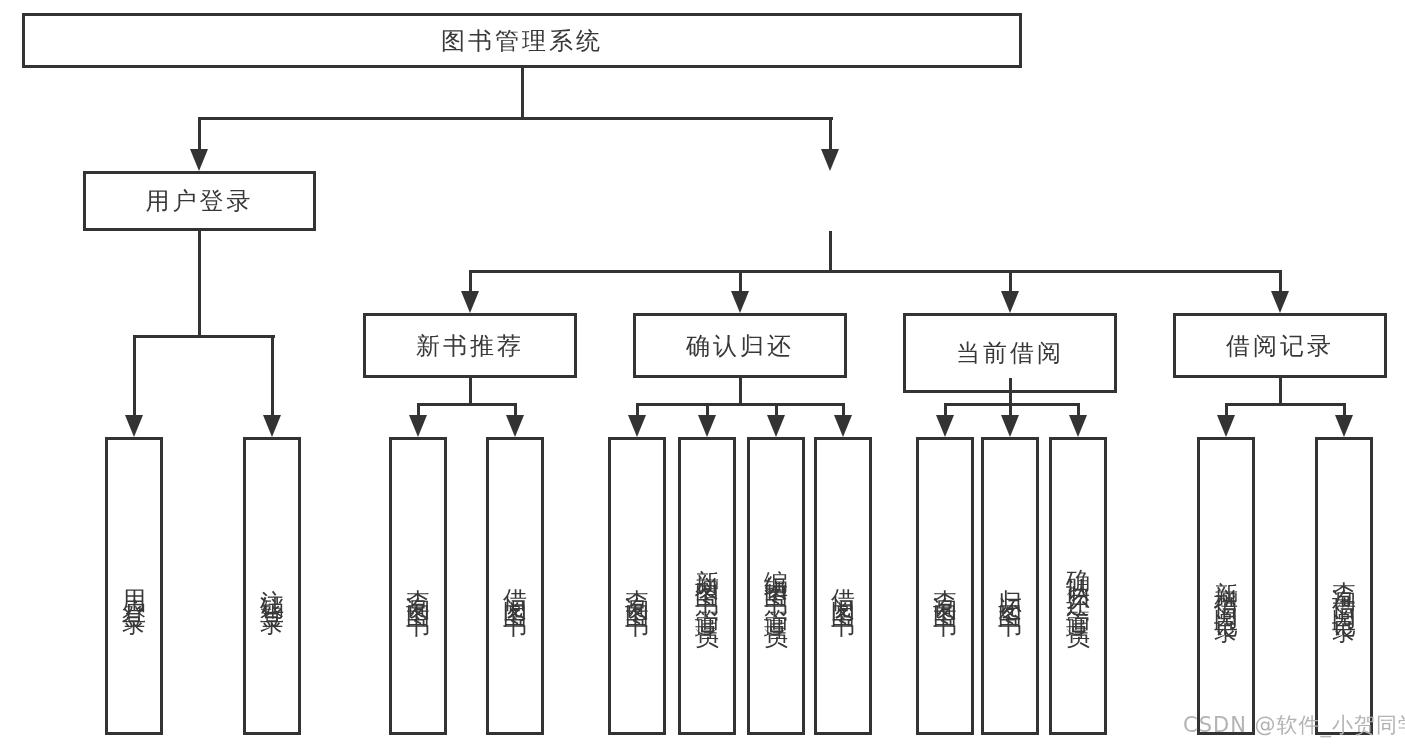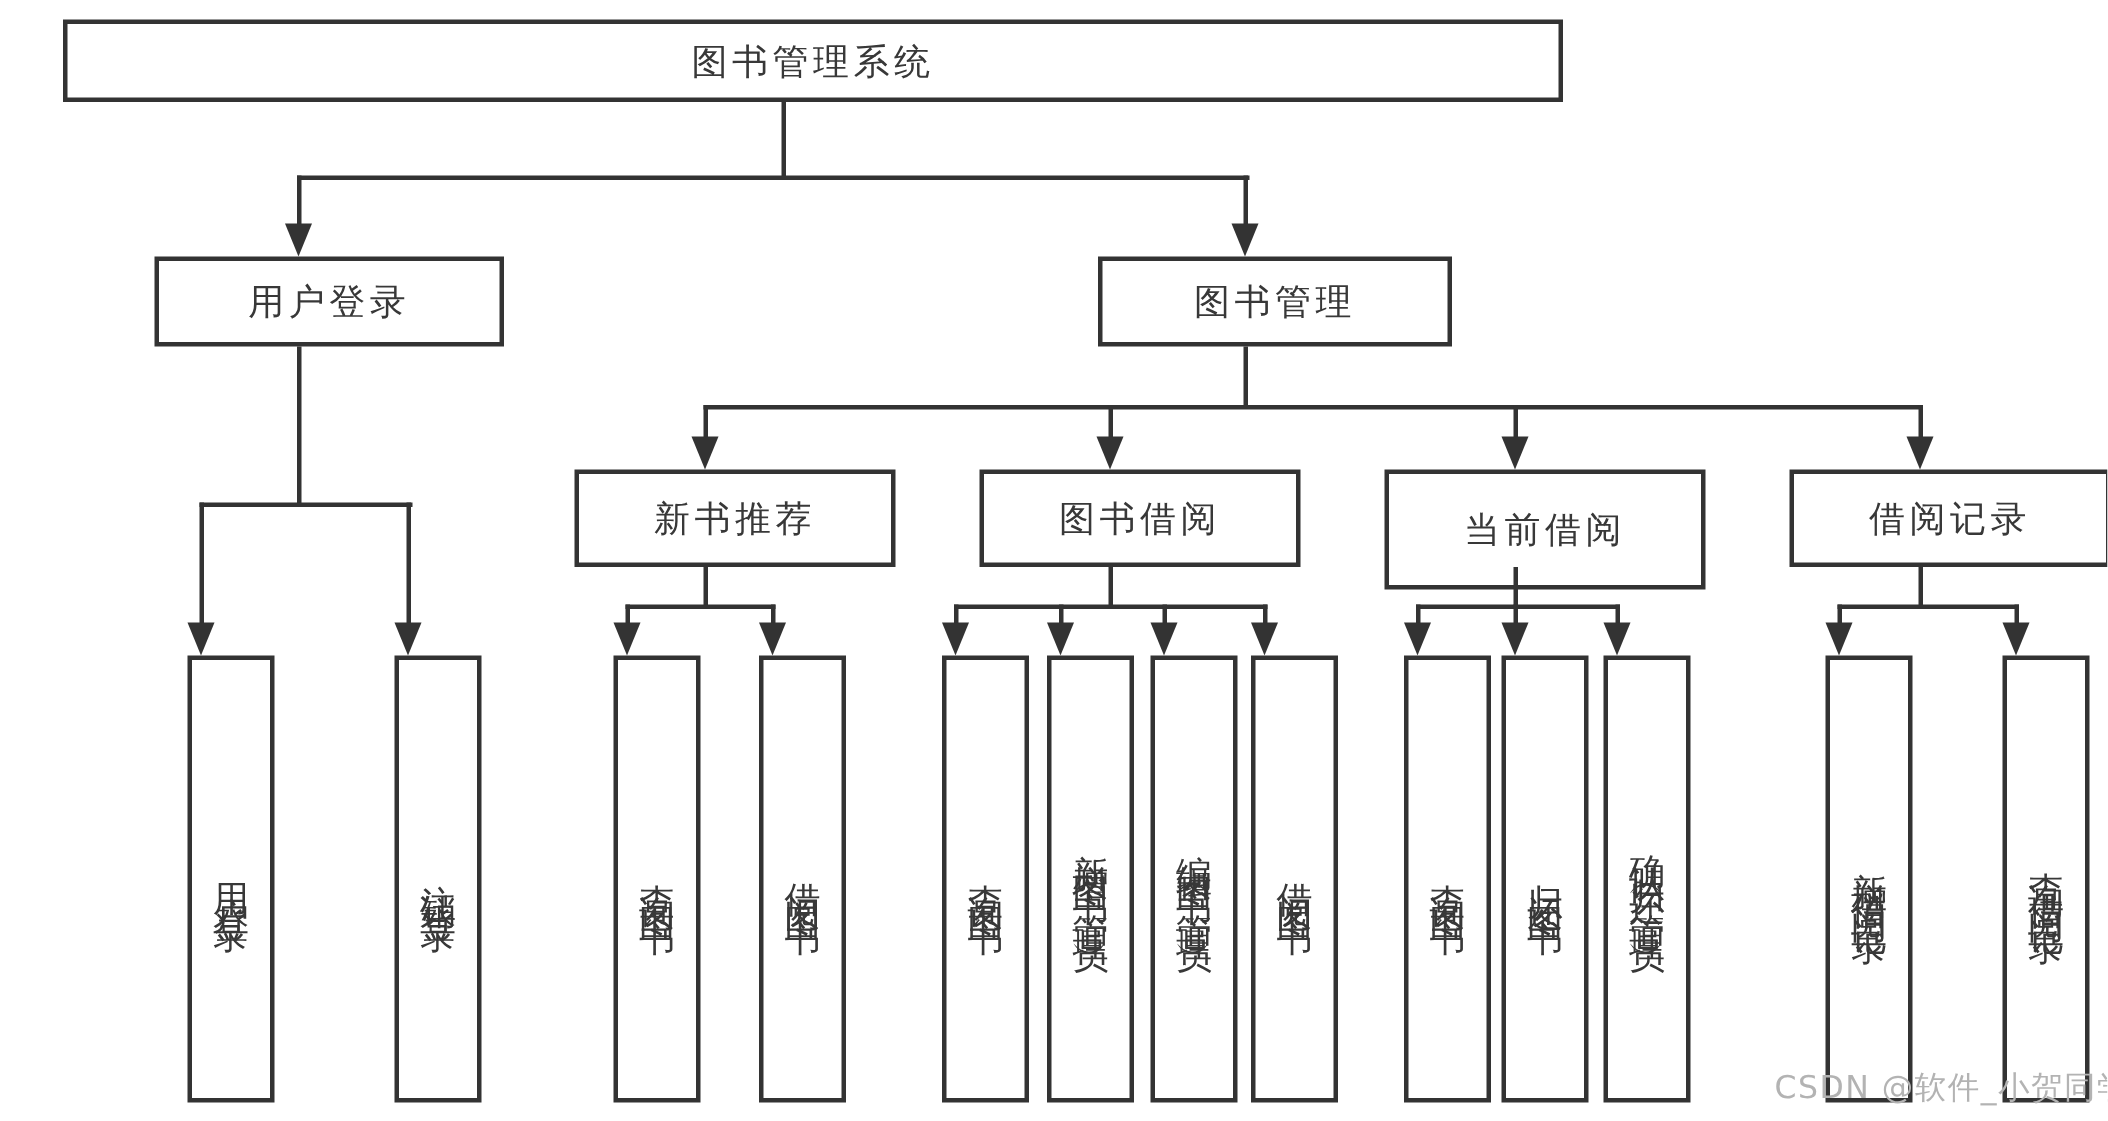--- a/index.html
+++ b/index.html
@@ -1,39 +1,38 @@
 <!DOCTYPE html>
 <html><head>
 <meta charset="utf-8">
 <style>
   html,body{margin:0;padding:0;background:#ffffff;}
   #canvas{position:relative;width:1405px;height:747px;background:#ffffff;overflow:hidden;
           font-family:"DejaVu Sans","Liberation Sans",sans-serif;}
   .nd{position:absolute;box-sizing:border-box;border:3px solid #333333;background:#ffffff;
-      display:flex;align-items:center;justify-content:center;color:#383838;margin-left:20px;}
+      display:flex;align-items:center;justify-content:center;color:#383838;}
   .hb{font-size:24px;letter-spacing:3px;white-space:nowrap;}
   .vb{writing-mode:vertical-rl;text-orientation:mixed;font-size:24px;letter-spacing:8px;}
   .ln{position:absolute;background:#333333;}
   .ah{position:absolute;width:0;height:0;border-left:9px solid transparent;
       border-right:9px solid transparent;border-top:22px solid #333333;}
   .wm{position:absolute;left:1183px;top:711px;font-size:21px;letter-spacing:1px;
       color:#b3b3b3;white-space:nowrap;z-index:5;}
 </style>
 </head>
 <body>
 
 <div id="canvas">
 
   <div class="nd hb" style="left:22px;top:13px;width:1000px;height:55px">图书管理系统</div>
 
   <div class="nd hb" style="left:83px;top:171px;width:233px;height:60px">用户登录</div>
-  <div class="nd hb" style="left:712px;top:171px;width:236px;height:60px">图书管理</div>
 
   <div class="nd hb" style="left:363px;top:313px;width:214px;height:65px">新书推荐</div>
-  <div class="nd hb" style="left:633px;top:313px;width:214px;height:65px">图书借阅</div>
+  <div class="nd hb" style="left:633px;top:313px;width:214px;height:65px">确认归还</div>
   <div class="nd hb" style="left:903px;top:313px;width:214px;height:80px">当前借阅</div>
   <div class="nd hb" style="left:1173px;top:313px;width:214px;height:65px">借阅记录</div>
 
   <div class="nd vb" style="left:105px;top:437px;width:58px;height:298px">用户登录</div>
   <div class="nd vb" style="left:243px;top:437px;width:58px;height:298px">注销登录</div>
 
   <div class="nd vb" style="left:389px;top:437px;width:58px;height:298px">查询图书</div>
   <div class="nd vb" style="left:486px;top:437px;width:58px;height:298px">借阅图书</div>
 
   <div class="nd vb" style="left:608px;top:437px;width:58px;height:298px">查询图书</div>

